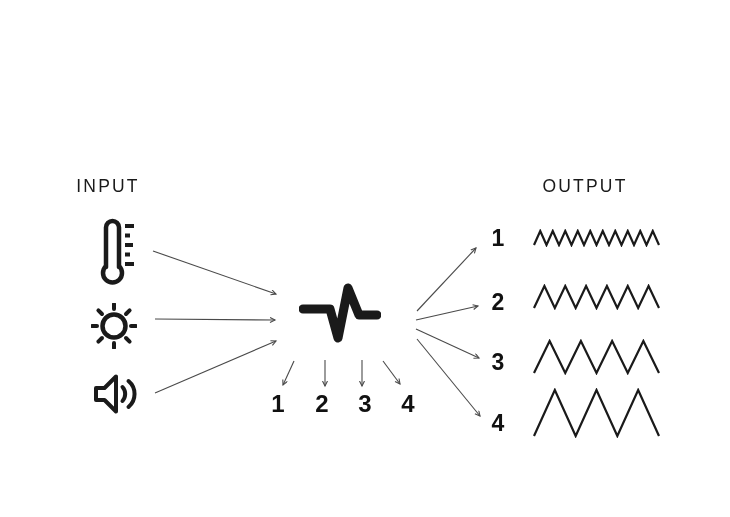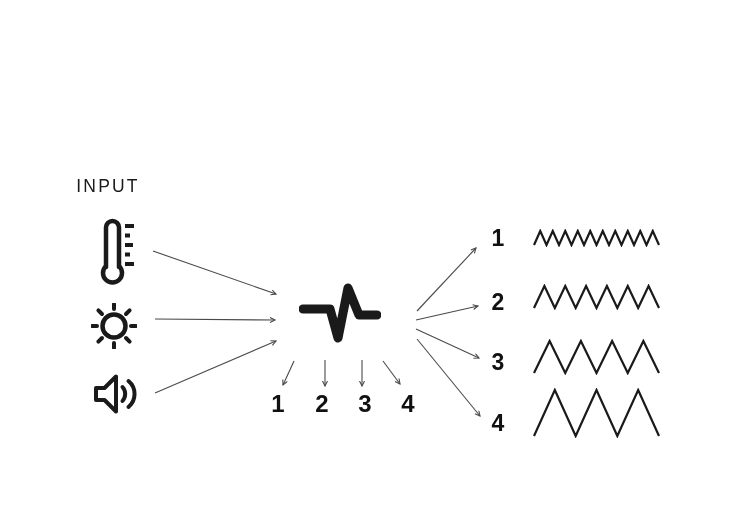--- a/index.html
+++ b/index.html
@@ -28,20 +28,21 @@
   .out-num{font-size:23px;left:498px;}
   .wave{position:absolute;left:533px;}
   .wave svg{display:block;}
 </style>
 </head>
 <body>
 
 <div class="canvas" style="--ink: #1a1a1a; --arrow: #4a4a4a; background: rgb(255, 255, 255); margin-top: 48px;">
 
   <div class="hdr hdr-input">INPUT</div>
+  <div class="hdr hdr-output">OUTPUT</div>
 
   <div class="icon" style="left:98px;top:170px;">
     <svg width="37" height="68" viewBox="0 0 37 68">
       <circle cx="14.5" cy="55" r="9.5" fill="#fff" stroke="currentColor" stroke-width="4.5"></circle>
       <path d="M8,49 L8,9.5 A6.5,6.5 0 0 1 21,9.5 L21,49" fill="#fff" stroke="currentColor" stroke-width="4.5" stroke-linecap="round"></path>
       <line x1="27" y1="8" x2="36" y2="8" stroke="currentColor" stroke-width="4"></line>
       <line x1="27" y1="17.5" x2="32" y2="17.5" stroke="currentColor" stroke-width="4"></line>
       <line x1="27" y1="27" x2="35" y2="27" stroke="currentColor" stroke-width="4"></line>
       <line x1="27" y1="36.5" x2="32" y2="36.5" stroke="currentColor" stroke-width="4"></line>
       <line x1="27" y1="46" x2="36" y2="46" stroke="currentColor" stroke-width="4"></line>

